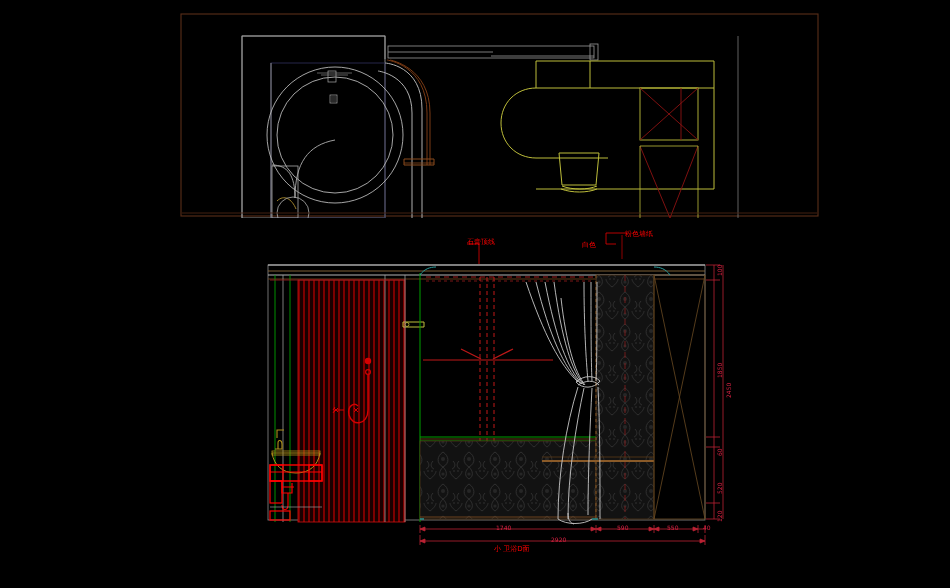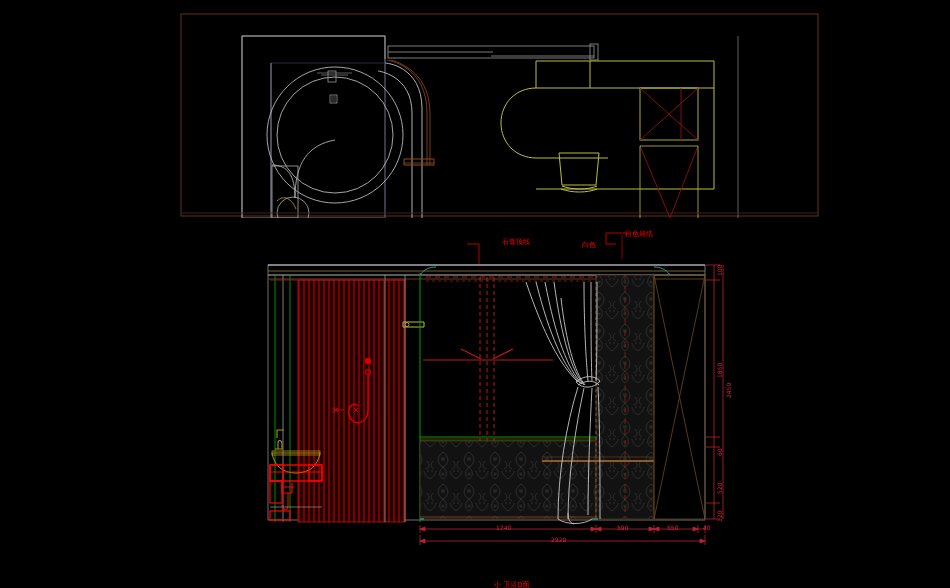--- a/index.html
+++ b/index.html
@@ -284,38 +284,38 @@
         <line x1="475" y1="40" x2="475" y2="294"></line>
       </g>
     </svg>
   </div>
 
   <div class="abs" style="left:455px;top:234px;">
     <svg width="70" height="30" viewBox="0 0 70 30">
       <path d="M12 10 L24 10 M24 10 L24 32" stroke="#cc0000" stroke-width="0.9" fill="none"></path>
     </svg>
   </div>
-  <span class="lbl" style="left:502px;top:238px;">石膏顶线</span>
+  <span class="lbl" style="left:467px;top:238px;">石膏顶线</span>
 
   <div class="abs" style="left:598px;top:229px;">
     <svg width="40" height="30" viewBox="0 0 40 30">
       <path d="M8 4 L18 4 M8 4 L8 15 M8 15 L18 15" stroke="#cc0000" stroke-width="0.9" fill="none"></path>
       <path d="M18 4 L28 4" stroke="#cc0000" stroke-width="0.9"></path>
       <path d="M24 6 L24 40" stroke="#cc0000" stroke-width="0.7"></path>
     </svg>
   </div>
   <span class="lbl" style="left:625px;top:230px;">粉色墙纸</span>
   <span class="lbl" style="left:582px;top:241px;">白色</span>
 
   <span class="dimtxt" style="left:496px;top:525px;">1740</span>
   <span class="dimtxt" style="left:617px;top:525px;">590</span>
   <span class="dimtxt" style="left:667px;top:525px;">550</span>
   <span class="dimtxt" style="left:703px;top:525px;">40</span>
   <span class="dimtxt" style="left:551px;top:537px;">2920</span>
-  <span class="lbl" style="left:494px;top:545px;font-size:7px;margin-top:36px;">小 卫浴D面</span>
+  <span class="lbl" style="left:494px;top:545px;font-size:7px;">小 卫浴D面</span>
 
   <span class="dimtxt v" style="left:717px;top:276px;transform:rotate(-90deg);">100</span>
   <span class="dimtxt v" style="left:717px;top:378px;transform:rotate(-90deg);">1850</span>
   <span class="dimtxt v" style="left:726px;top:398px;transform:rotate(-90deg);">2450</span>
   <span class="dimtxt v" style="left:717px;top:456px;transform:rotate(-90deg);">60</span>
   <span class="dimtxt v" style="left:717px;top:494px;transform:rotate(-90deg);">520</span>
   <span class="dimtxt v" style="left:717px;top:522px;transform:rotate(-90deg);">120</span>
 
 </div>
 

